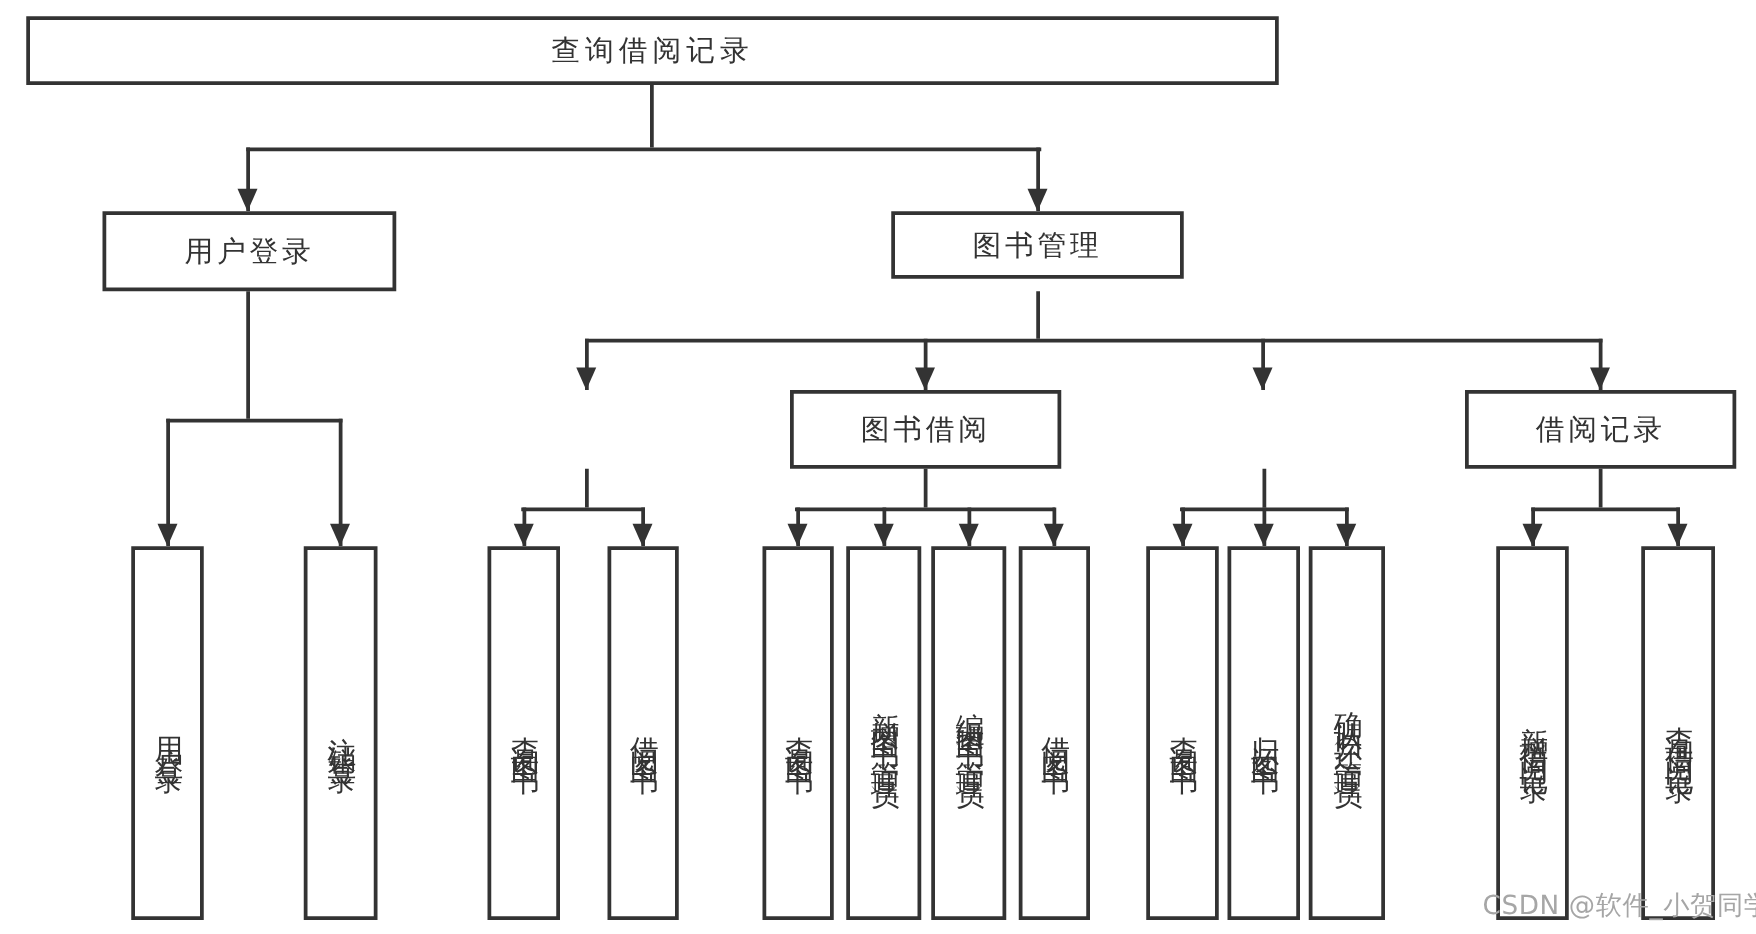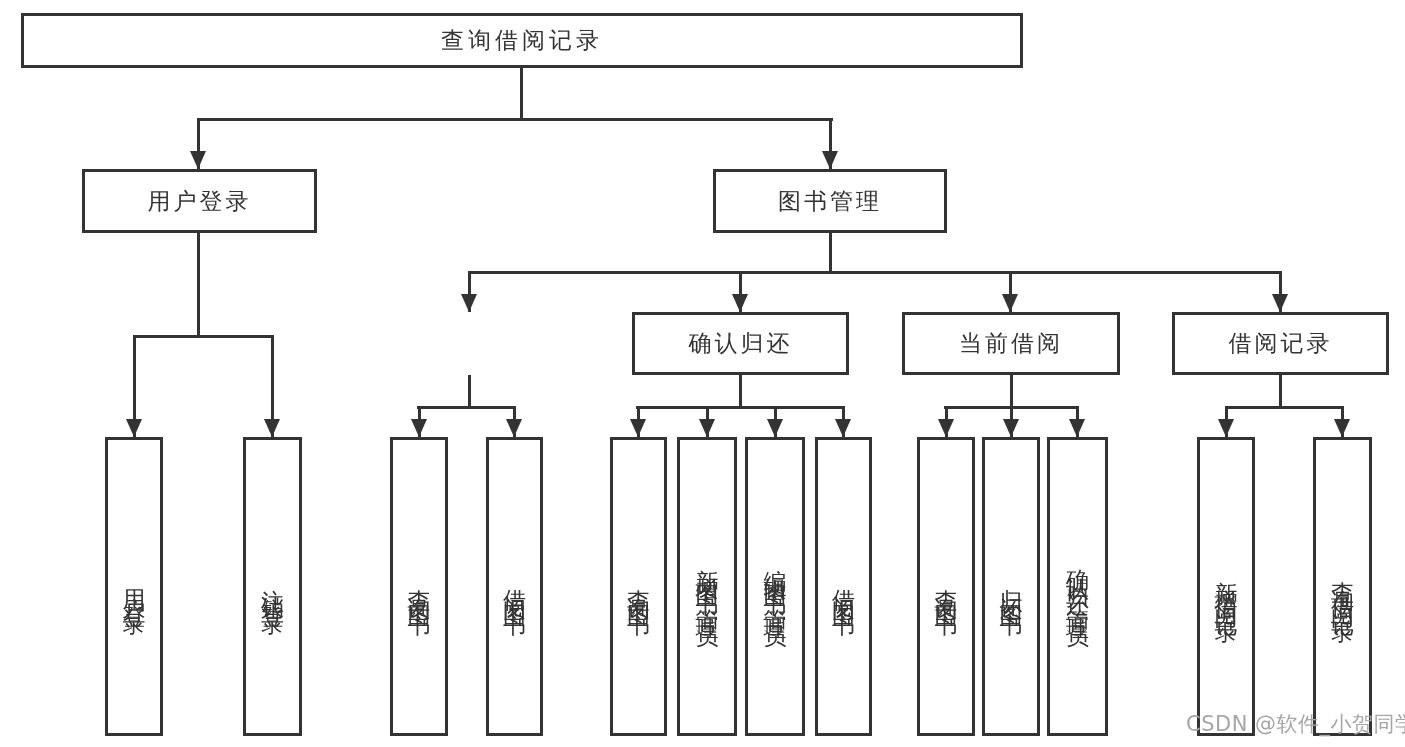--- a/index.html
+++ b/index.html
@@ -39,42 +39,41 @@
   <div class="box" style="left:21px;top:13px;width:1002px;height:55px;letter-spacing:4px;">查询借阅记录</div>
 
   <div class="vline" style="left:520px;top:68px;width:3px;height:50px;"></div>
   <div class="hline" style="left:197px;top:118px;width:636px;height:3px;"></div>
   <div class="vline" style="left:197px;top:118px;width:3px;height:51px;"></div>
   <div class="arrow" style="left:190px;top:151px;"></div>
   <div class="vline" style="left:829px;top:118px;width:3px;height:51px;"></div>
   <div class="arrow" style="left:822px;top:151px;"></div>
 
   <div class="box" style="left:82px;top:169px;width:235px;height:64px;">用户登录</div>
-  <div class="box" style="left:713px;top:169px;width:234px;height:64px;">图书管理</div>
+  <div class="box" style="left:713px;top:169px;width:234px;height:54px;">图书管理</div>
 
   <div class="vline" style="left:197px;top:233px;width:3px;height:102px;"></div>
   <div class="hline" style="left:133px;top:335px;width:141px;height:3px;"></div>
   <div class="vline" style="left:133px;top:335px;width:3px;height:102px;"></div>
   <div class="arrow" style="left:126px;top:419px;"></div>
   <div class="vline" style="left:271px;top:335px;width:3px;height:102px;"></div>
   <div class="arrow" style="left:264px;top:419px;"></div>
 
   <div class="vline" style="left:829px;top:233px;width:3px;height:38px;"></div>
   <div class="hline" style="left:468px;top:271px;width:814px;height:3px;"></div>
   <div class="vline" style="left:468px;top:271px;width:3px;height:41px;"></div>
   <div class="arrow" style="left:461px;top:294px;"></div>
   <div class="vline" style="left:739px;top:271px;width:3px;height:41px;"></div>
   <div class="arrow" style="left:732px;top:294px;"></div>
   <div class="vline" style="left:1009px;top:271px;width:3px;height:41px;"></div>
   <div class="arrow" style="left:1002px;top:294px;"></div>
   <div class="vline" style="left:1279px;top:271px;width:3px;height:41px;"></div>
   <div class="arrow" style="left:1272px;top:294px;"></div>
 
-  <div class="box" style="left:632px;top:312px;width:217px;height:63px;">确认归还</div>
-  <div class="box" style="left:902px;top:312px;width:218px;height:63px;">当前借阅</div>
+  <div class="box" style="left:632px;top:312px;width:217px;height:63px;">图书借阅</div>
   <div class="box" style="left:1172px;top:312px;width:217px;height:63px;">借阅记录</div>
 
   <div class="vline" style="left:468px;top:375px;width:3px;height:31px;"></div>
   <div class="hline" style="left:417px;top:406px;width:99px;height:3px;"></div>
   <div class="vline" style="left:418px;top:406px;width:3px;height:31px;"></div>
   <div class="arrow" style="left:411px;top:419px;"></div>
   <div class="vline" style="left:513px;top:406px;width:3px;height:31px;"></div>
   <div class="arrow" style="left:506px;top:419px;"></div>
 
   <div class="vline" style="left:739px;top:375px;width:3px;height:31px;"></div>

